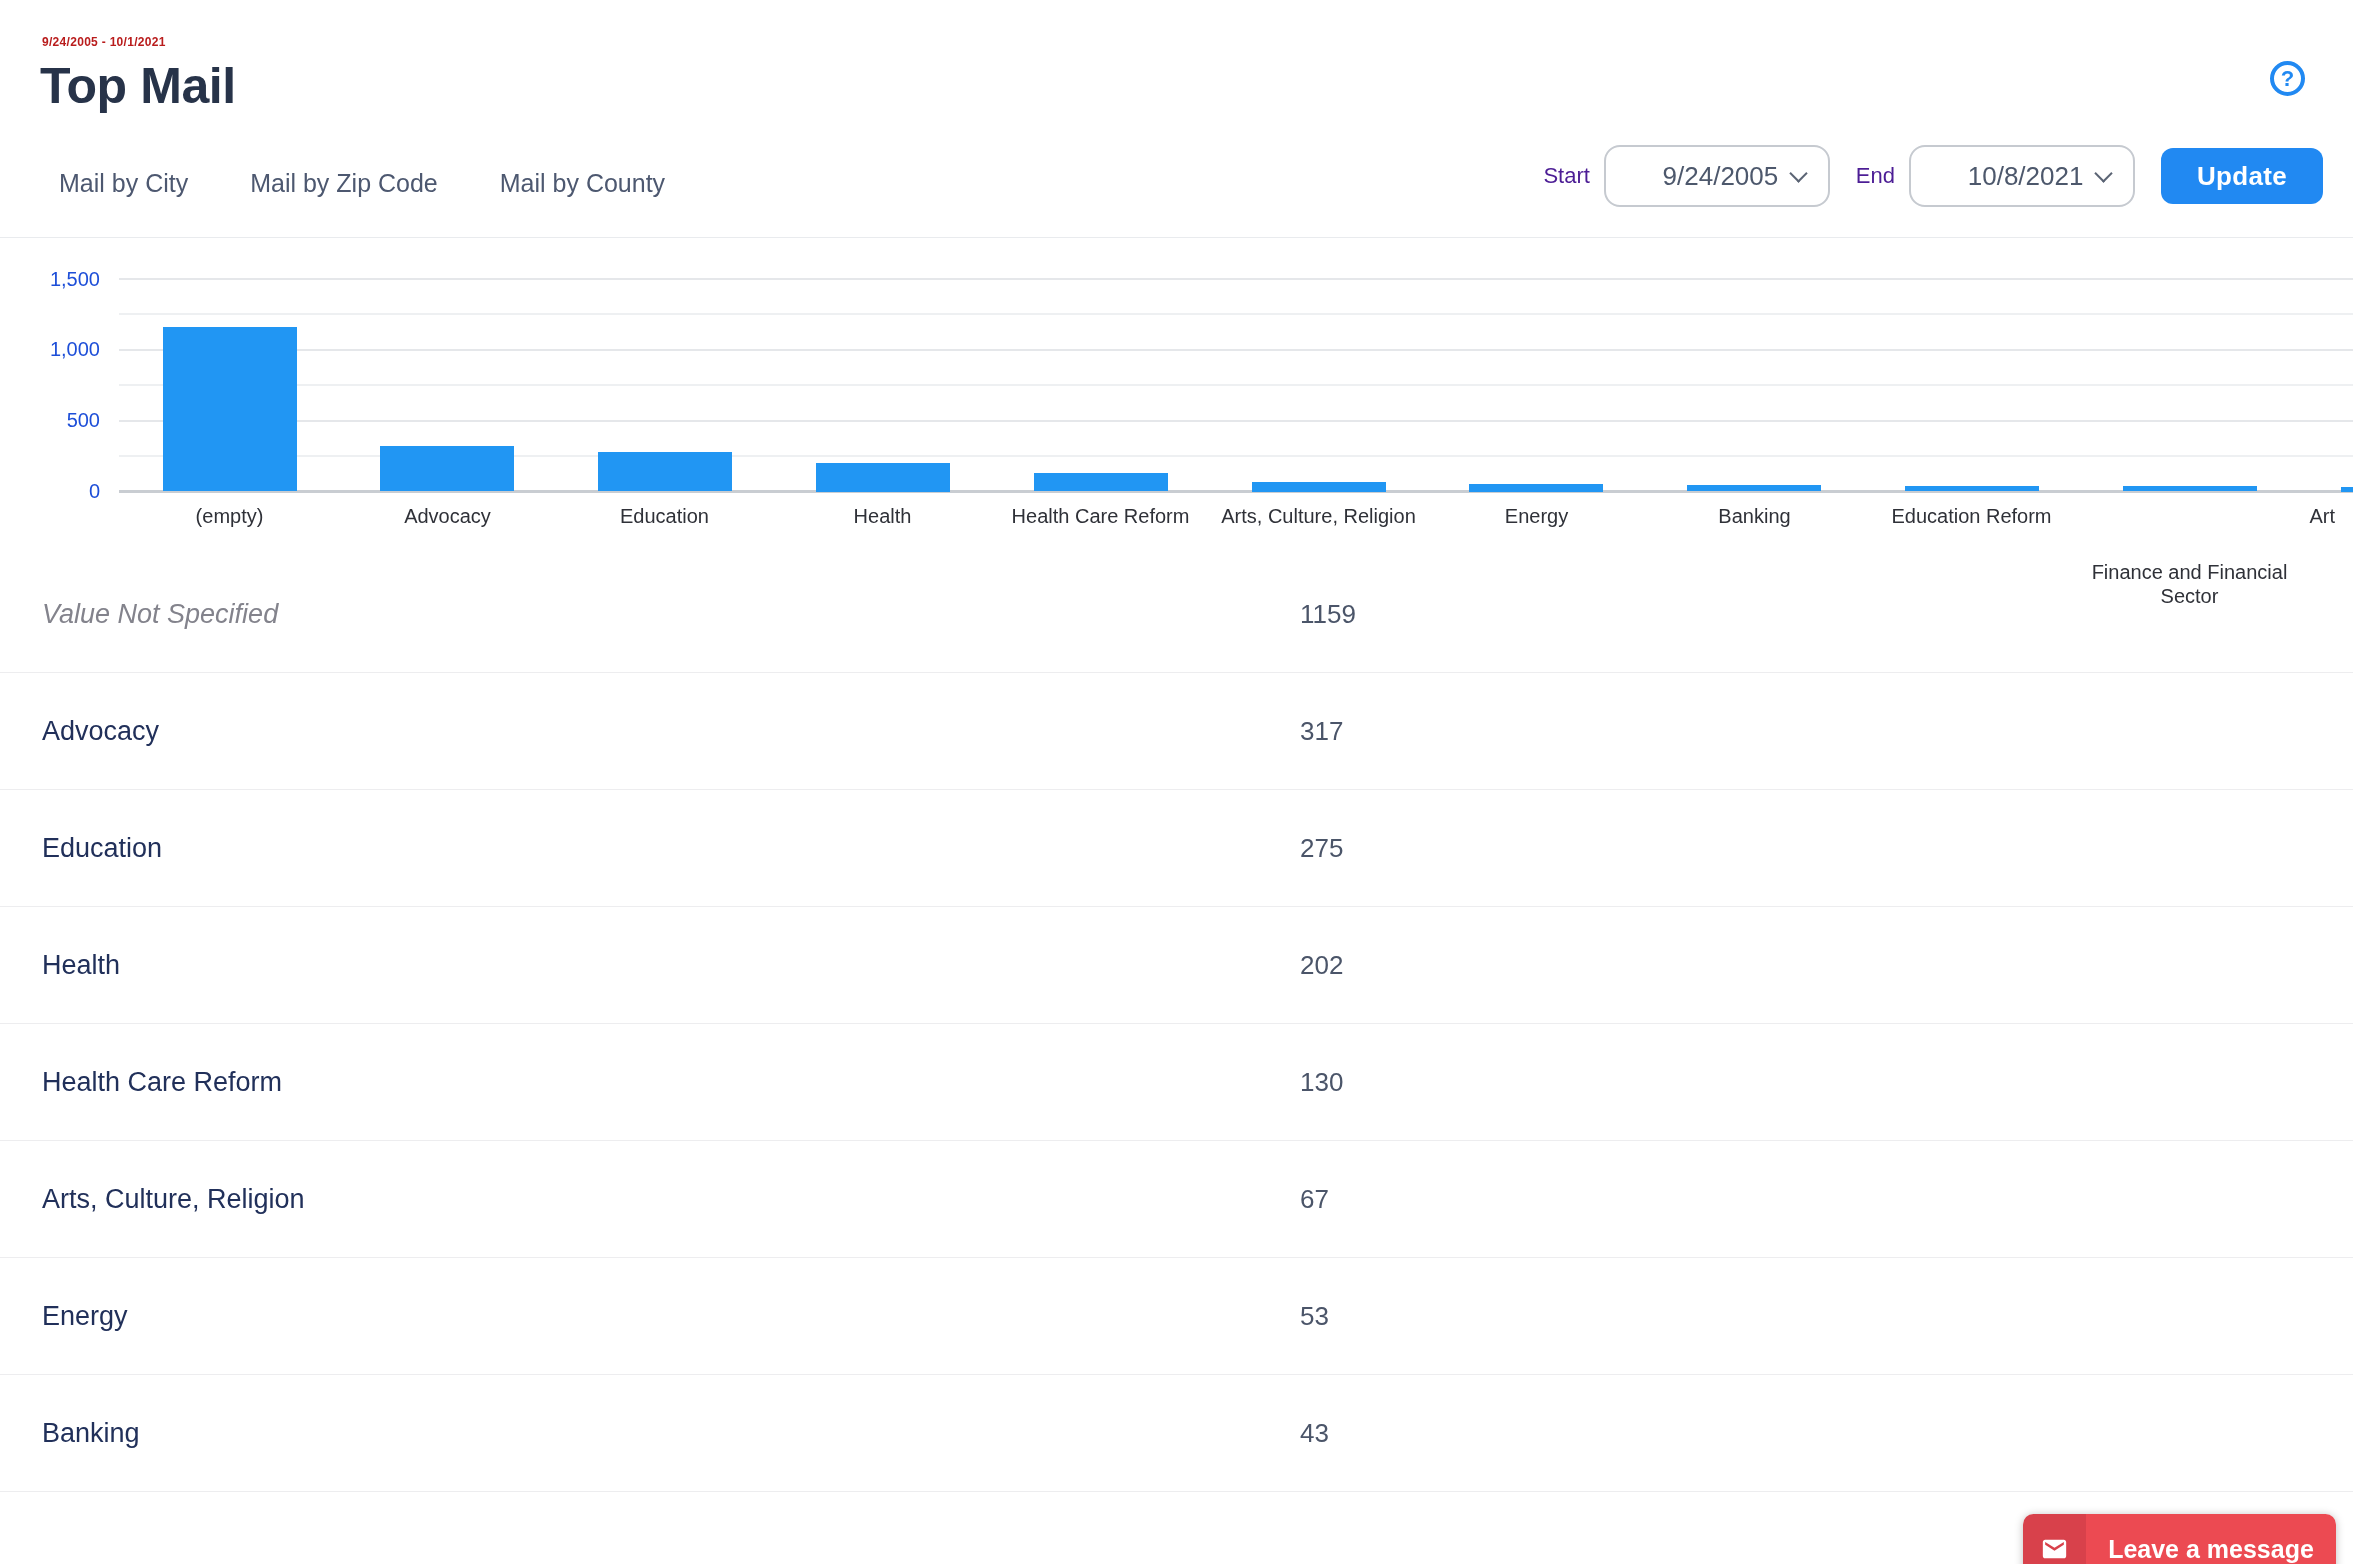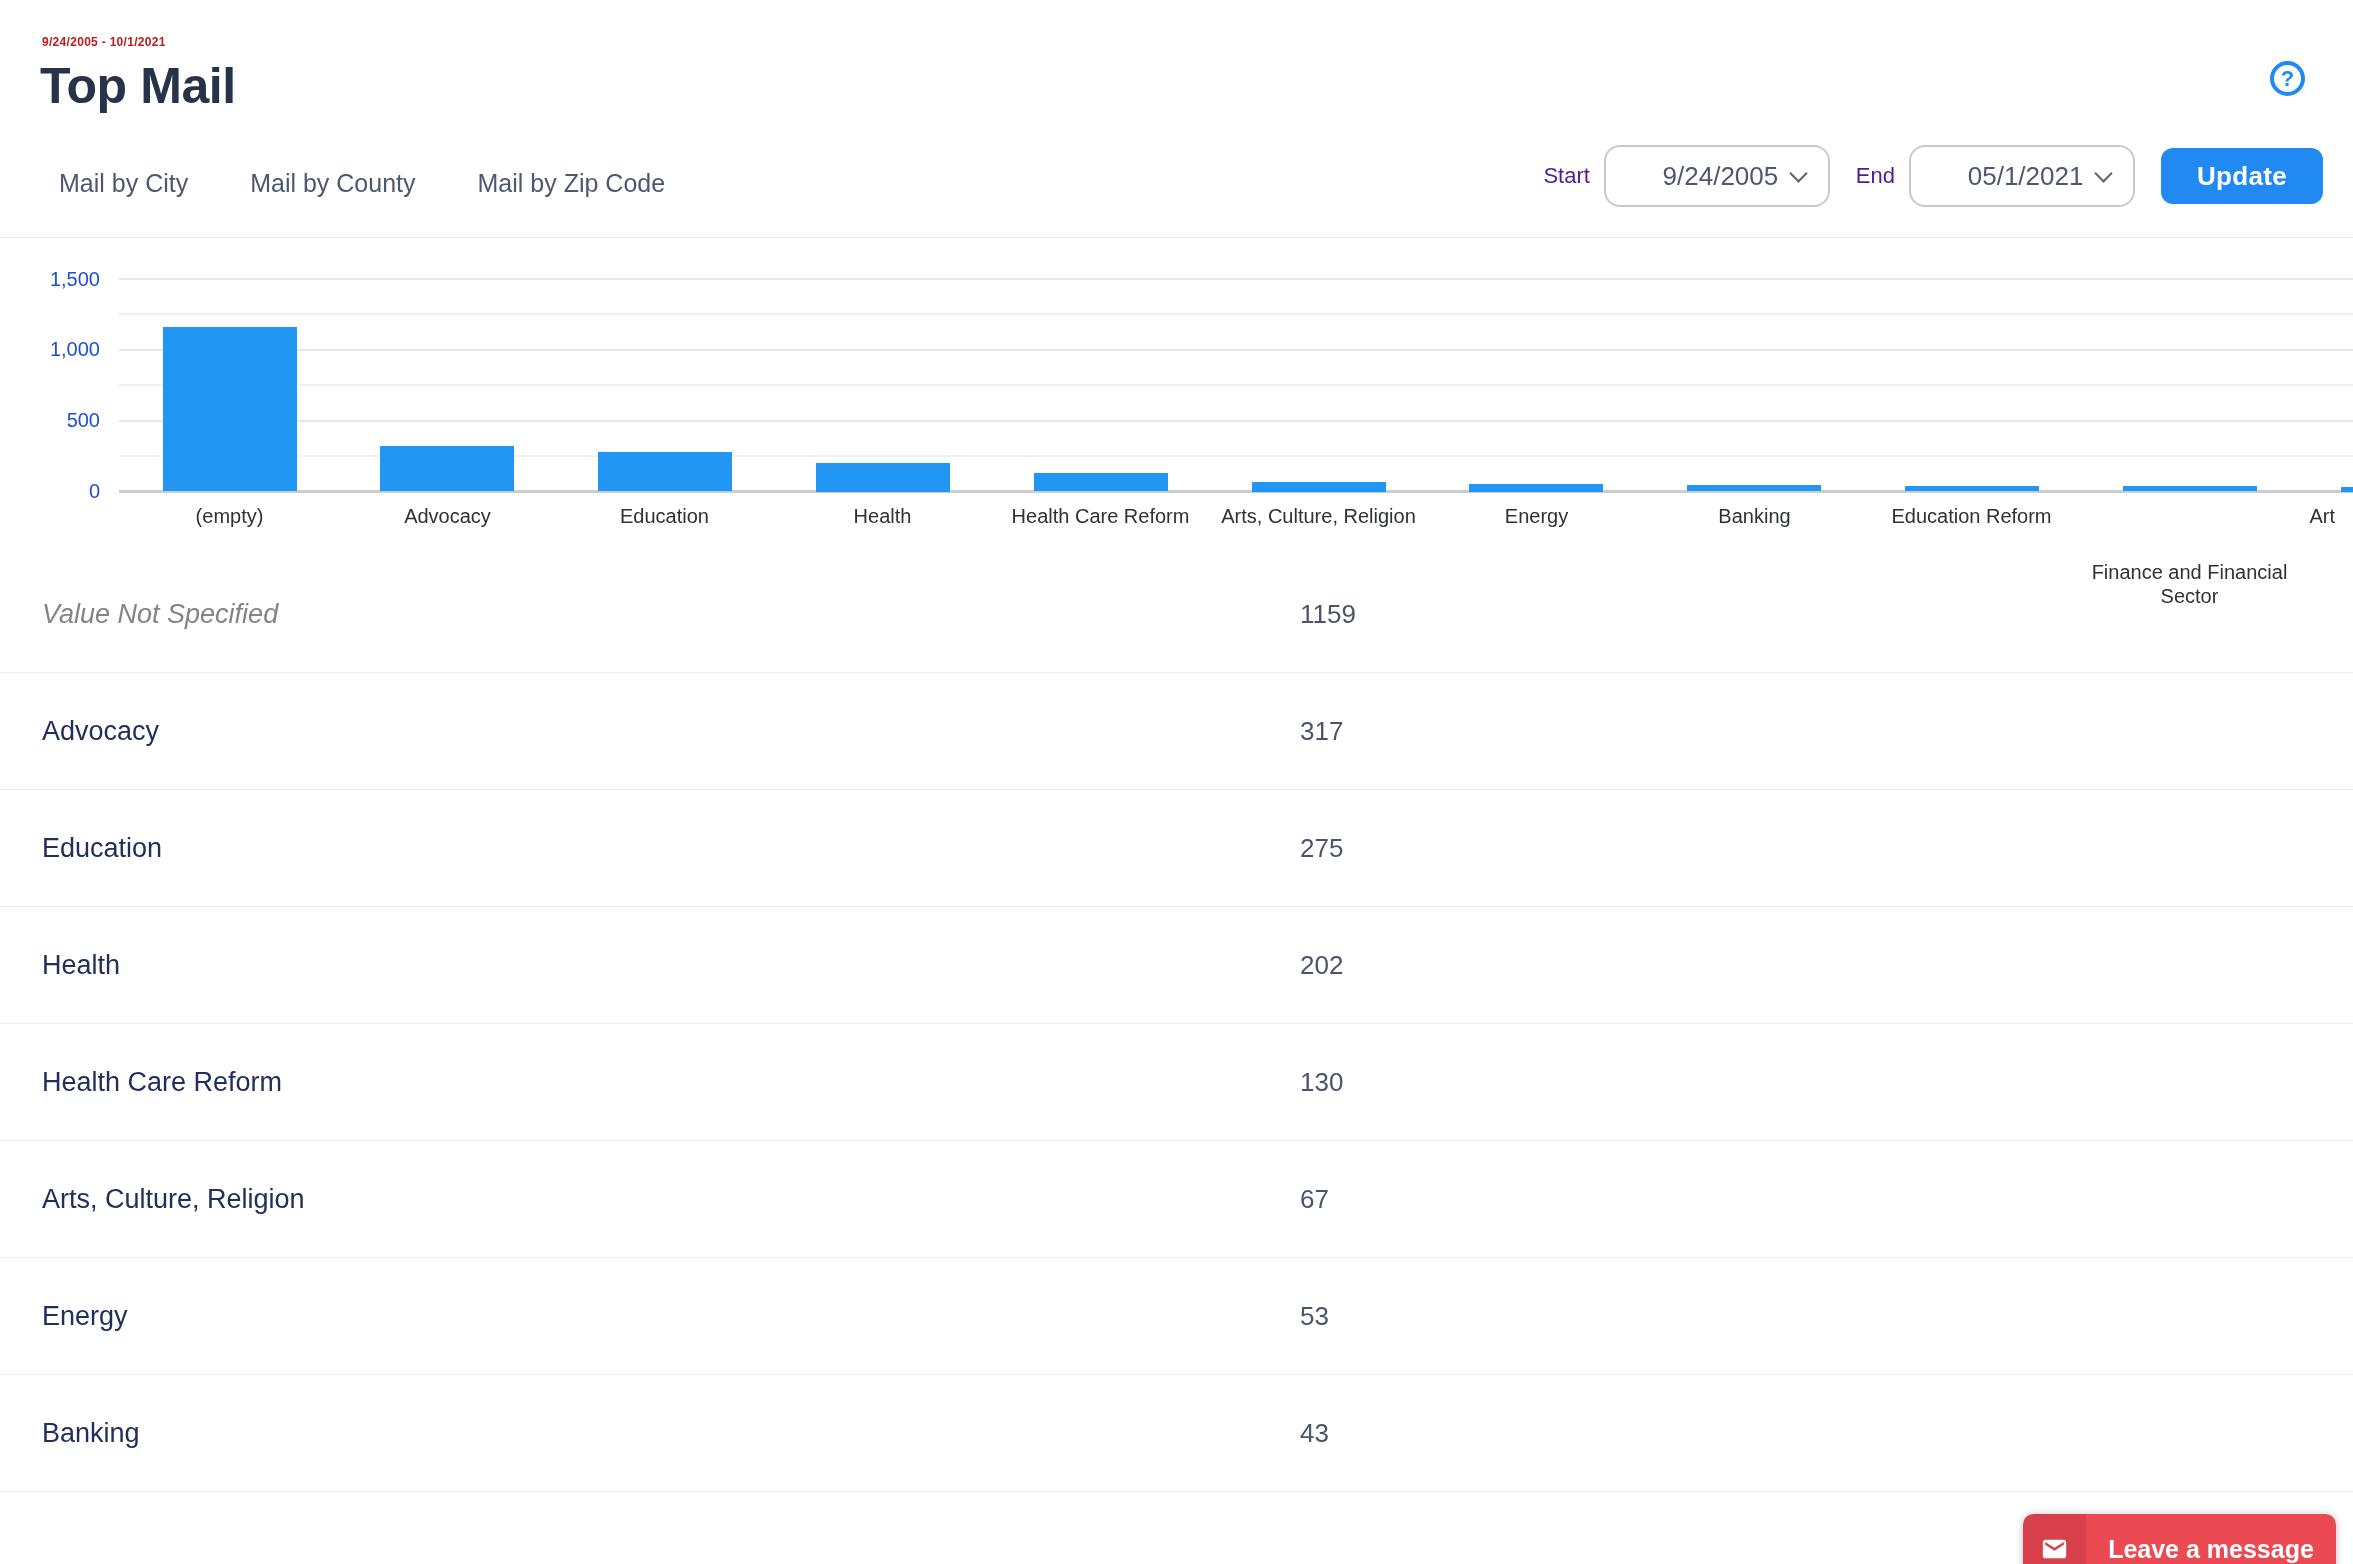--- a/index.html
+++ b/index.html
@@ -82,35 +82,35 @@
 
   <div class="date-range">9/24/2005 - 10/1/2021</div>
   <h1 class="page-title">Top Mail</h1>
   <div class="help">
     <span>?</span>
   </div>
 
   <div class="tabbar">
     <div class="tabs">
         <div class="tab">Mail by City</div>
+        <div class="tab">Mail by Zip Code</div>
         <div class="tab">Mail by County</div>
-        <div class="tab">Mail by Zip Code</div>
       </div>
   </div>
 
   <div class="controls">
     <span class="ctl-label">Start</span>
     <div class="select">
       <span class="val">9/24/2005</span>
       <span class="chev"></span>
     </div>
     <div class="sep"></div>
     <span class="ctl-label">End</span>
     <div class="select">
-      <span class="val">05/1/2021</span>
+      <span class="val">10/8/2021</span>
       <span class="chev"></span>
     </div>
     <button class="btn-update">Update</button>
   </div>
 
   <div class="chart">
       <div class="gridline major axis" style="top: 229px;"></div>
       <div class="ytick" style="top: 219px;">0</div>
       <div class="gridline" style="top: 194px;"></div>
       <div class="gridline major" style="top: 159px;"></div>

